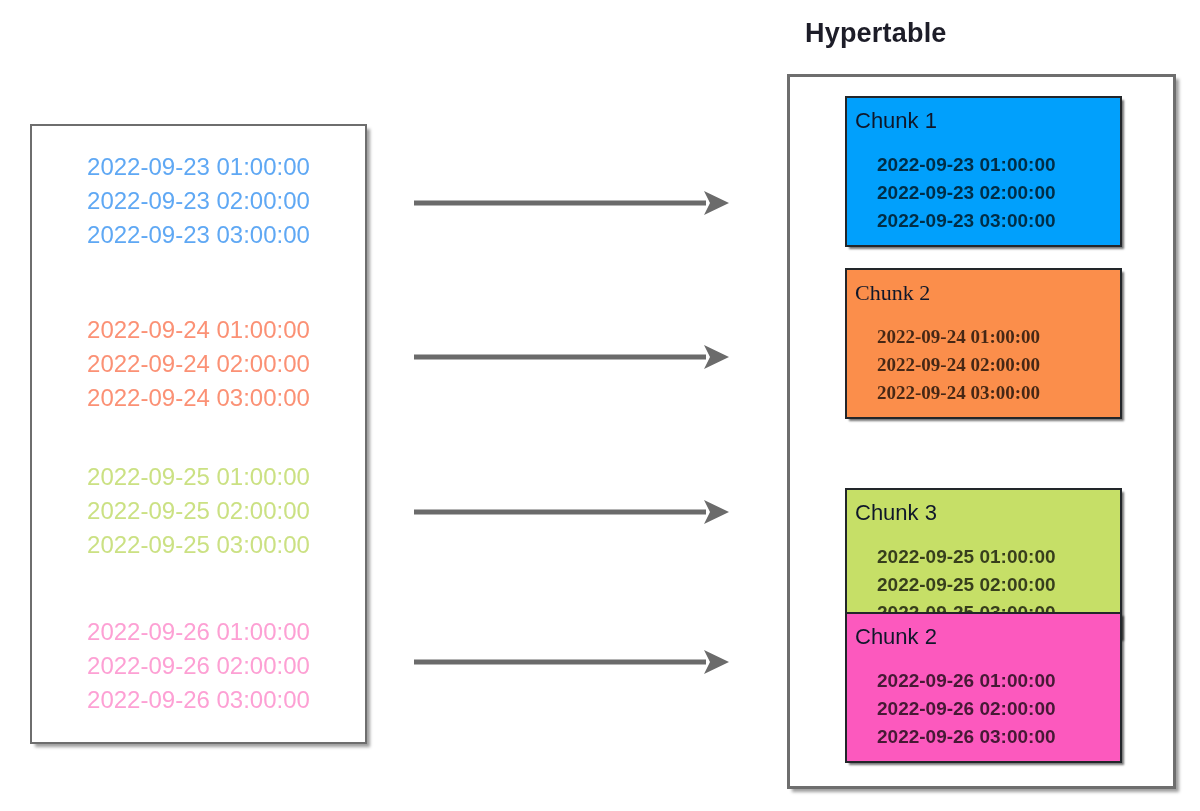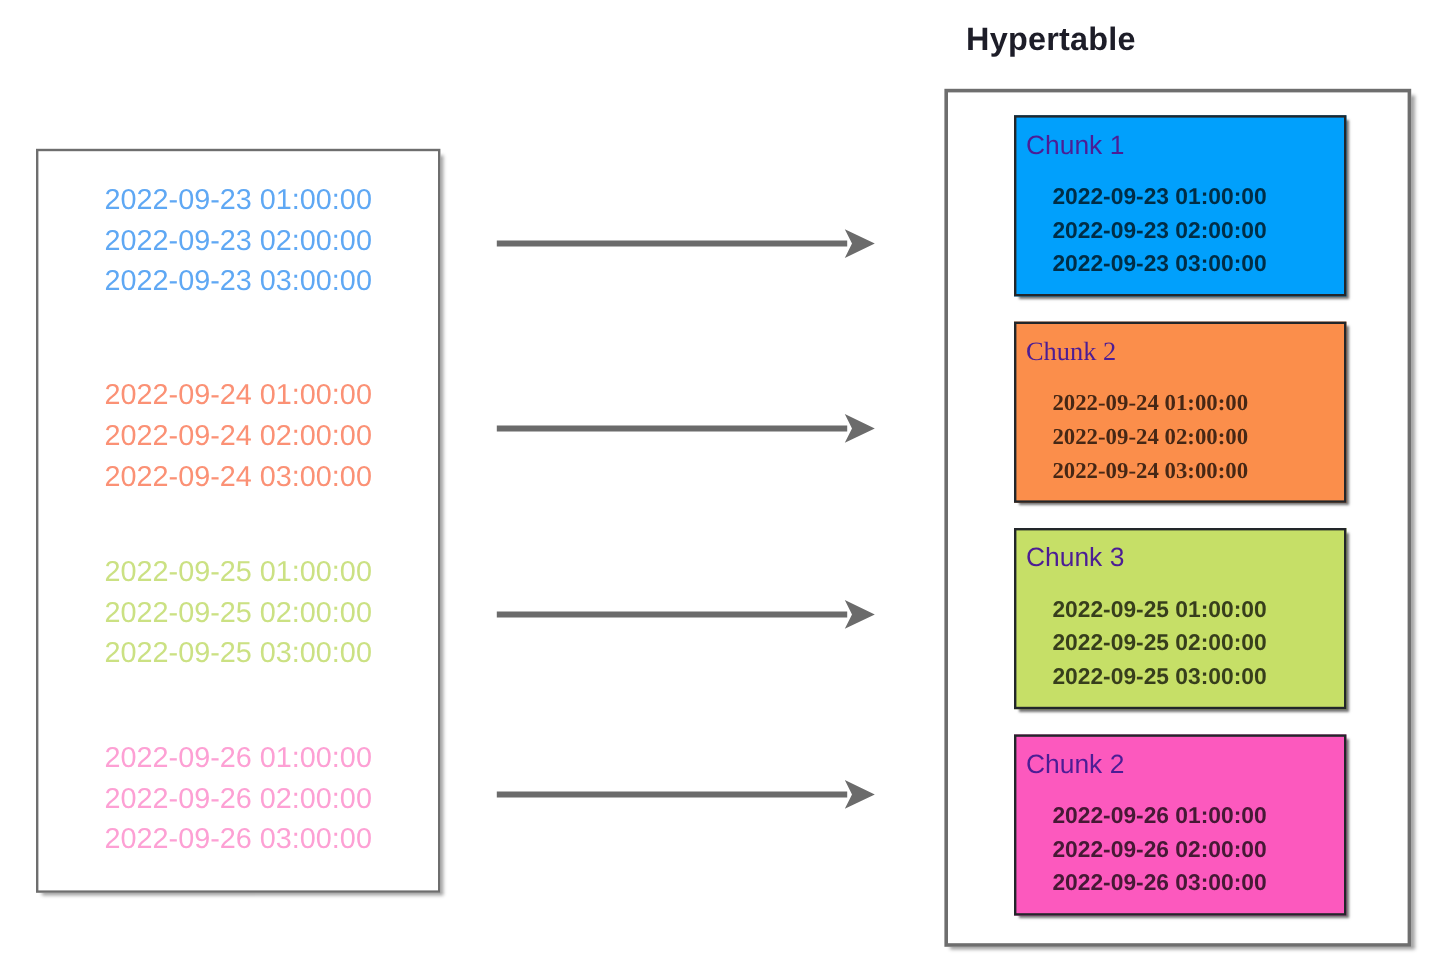--- a/index.html
+++ b/index.html
@@ -60,21 +60,21 @@
   }
   #chunk-0 { top: 19px; }
   #chunk-1 { top: 191px; }
   #chunk-2 { top: 363px; }
   #chunk-3 { top: 535px; }
 
   .chunk-title {
     margin: 10px 0 0 8px;
     font-size: 22px;
     font-weight: 500;
-    color: #4c1d95;
+    color: #0f172a;
     line-height: 26px;
   }
   .chunk-rows {
     margin-top: 17px;
     padding-left: 30px;
   }
   .chunk-row {
     display: block;
     font-size: 19px;
     line-height: 28px;
@@ -140,21 +140,21 @@
 
     <div id="chunk-1" class="chunk" style="background: rgb(251, 142, 75); font-family: Liberation Serif, serif;">
       <div class="chunk-title">Chunk 2</div>
       <div class="chunk-rows">
         <span class="chunk-row">2022-09-24 01:00:00</span>
         <span class="chunk-row">2022-09-24 02:00:00</span>
         <span class="chunk-row">2022-09-24 03:00:00</span>
       </div>
     </div>
 
-    <div id="chunk-2" class="chunk" style="background: rgb(198, 223, 103);">
+    <div id="chunk-2" class="chunk" style="background: rgb(198, 223, 103); margin-top: 48px;">
       <div class="chunk-title">Chunk 3</div>
       <div class="chunk-rows">
         <span class="chunk-row">2022-09-25 01:00:00</span>
         <span class="chunk-row">2022-09-25 02:00:00</span>
         <span class="chunk-row">2022-09-25 03:00:00</span>
       </div>
     </div>
 
     <div id="chunk-3" class="chunk" style="background: rgb(252, 89, 190);">
       <div class="chunk-title">Chunk 2</div>

